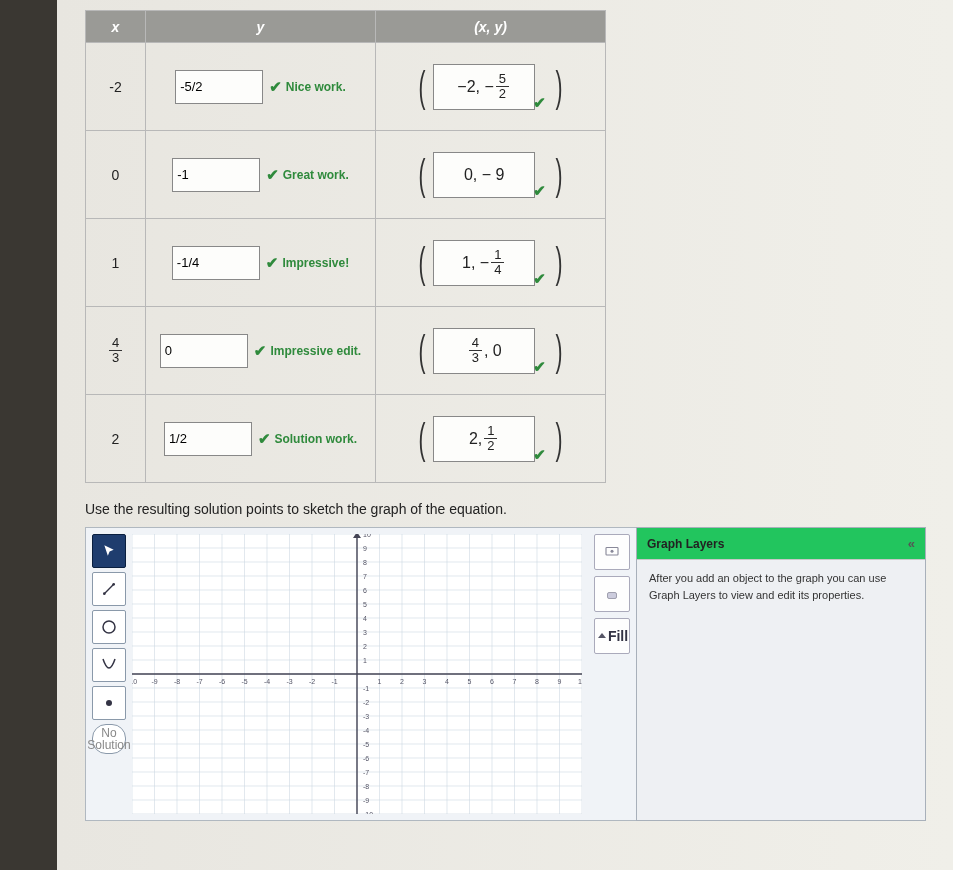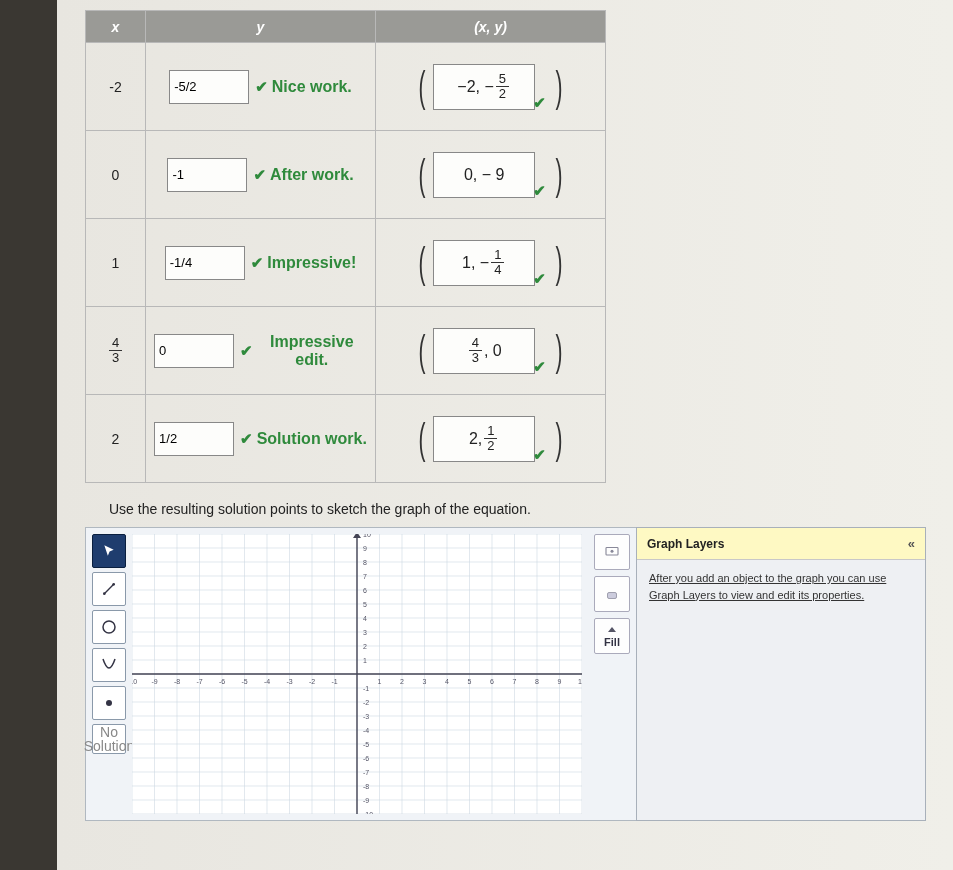--- a/index.html
+++ b/index.html
@@ -31,38 +31,38 @@
     font-weight: bold;
     font-style: italic;
     height: 32px;
     font-size: 14px;
   }
   .col-x { width: 60px; }
   .col-y { width: 230px; padding: 0 8px; }
   .col-xy { width: 230px; }
   tbody td { height: 88px; }
   .y-input {
-    width: 80px;
+    width: 88px;
     height: 26px;
     border: 1px solid #888;
     padding: 16px 4px;
     font-size: 13px;
     background: #fdfdfb;
   }
   .check {
     color: #2f8a3c;
     font-weight: bold;
     font-size: 15px;
     margin: 0 4px 0 6px;
     display: inline-block;
   }
   .feedback {
     color: #2f8a3c;
     font-weight: bold;
-    font-size: 16px;
+    font-size: 12px;
   }
   .paren {
     font-size: 42px;
     font-weight: 200;
     color: #333;
     display: inline-block;
     vertical-align: middle;
     line-height: 1;
     transform: scaleX(0.5);
   }
@@ -95,21 +95,20 @@
     font-size: 13px;
     line-height: 1.1;
     margin: 0 2px;
   }
   .frac .num { border-bottom: 1px solid #333; padding: 0 3px; }
   .frac .den { padding: 0 3px; }
   .instruction {
     font-size: 14px;
     margin-bottom: 10px;
     color: #222;
-    margin-left: 24px;
   }
   .graph-area {
     display: flex;
     gap: 0;
   }
   .graph-panel {
     display: flex;
     background: #f0f3f7;
     border: 1px solid #b0b8c0;
     padding: 6px;
@@ -131,25 +130,26 @@
     font-size: 16px;
     cursor: pointer;
     border-radius: 2px;
   }
   .tool-btn.selected {
     background: #1f3d6e;
     color: #fff;
     border-color: #0a1f3f;
   }
   .tool-btn.nosol {
-    font-size: 14px;
+    font-size: 12px;
     text-align: center;
     color: #888;
     line-height: 1;
     height: 30px;
+    border-radius: 14px;
   }
   .grid-canvas {
     width: 450px;
     height: 280px;
     background: #fff;
     position: relative;
   }
   .right-toolbar {
     display: flex;
     flex-direction: column;
@@ -163,51 +163,49 @@
     background: #fefefe;
     border-radius: 2px;
     display: flex;
     align-items: center;
     justify-content: center;
     font-size: 10px;
     color: #555;
     cursor: pointer;
   }
   .rt-btn.fill {
-    font-size: 11px;
+    font-size: 14px;
     font-weight: bold;
     color: #334;
-    flex-direction: column;
   }
   .layers-panel {
     border: 1px solid #a8b0ba;
     background: #eef0f3;
     width: 290px;
     font-size: 12px;
     margin-left: -1px;
   }
   .layers-header {
     display: flex;
     justify-content: space-between;
     align-items: center;
     padding: 8px 10px;
-    background: #fef9c3;
+    background: #22c55e;
     border-bottom: 1px solid #c8c8c8;
     font-weight: bold;
   }
   .collapse-icon {
     font-size: 13px;
     color: #555;
   }
   .layers-body {
     padding: 10px 12px 28px 12px;
     font-size: 11px;
     line-height: 1.5;
     color: #333;
-    text-decoration: underline;
   }
   .y-cell-inner {
     display: flex;
     align-items: center;
     justify-content: center;
   }
   .xy-cell-inner {
     display: flex;
     align-items: center;
     justify-content: center;
@@ -252,21 +250,21 @@
         </div>
       </td>
     </tr>
 
     <tr>
       <td class="col-x">0</td>
       <td class="col-y">
         <div class="y-cell-inner">
           <input class="y-input" value="-1" style="">
           <span class="check">✔</span>
-          <span class="feedback">After work.</span>
+          <span class="feedback">Great work.</span>
         </div>
       </td>
       <td class="col-xy">
         <div class="xy-cell-inner">
           <span class="paren">(</span>
           <span class="pair-box">
             <span>0, − 9</span>
           </span>
           <span class="check-sm">✔</span>
           <span class="paren">)</span>

